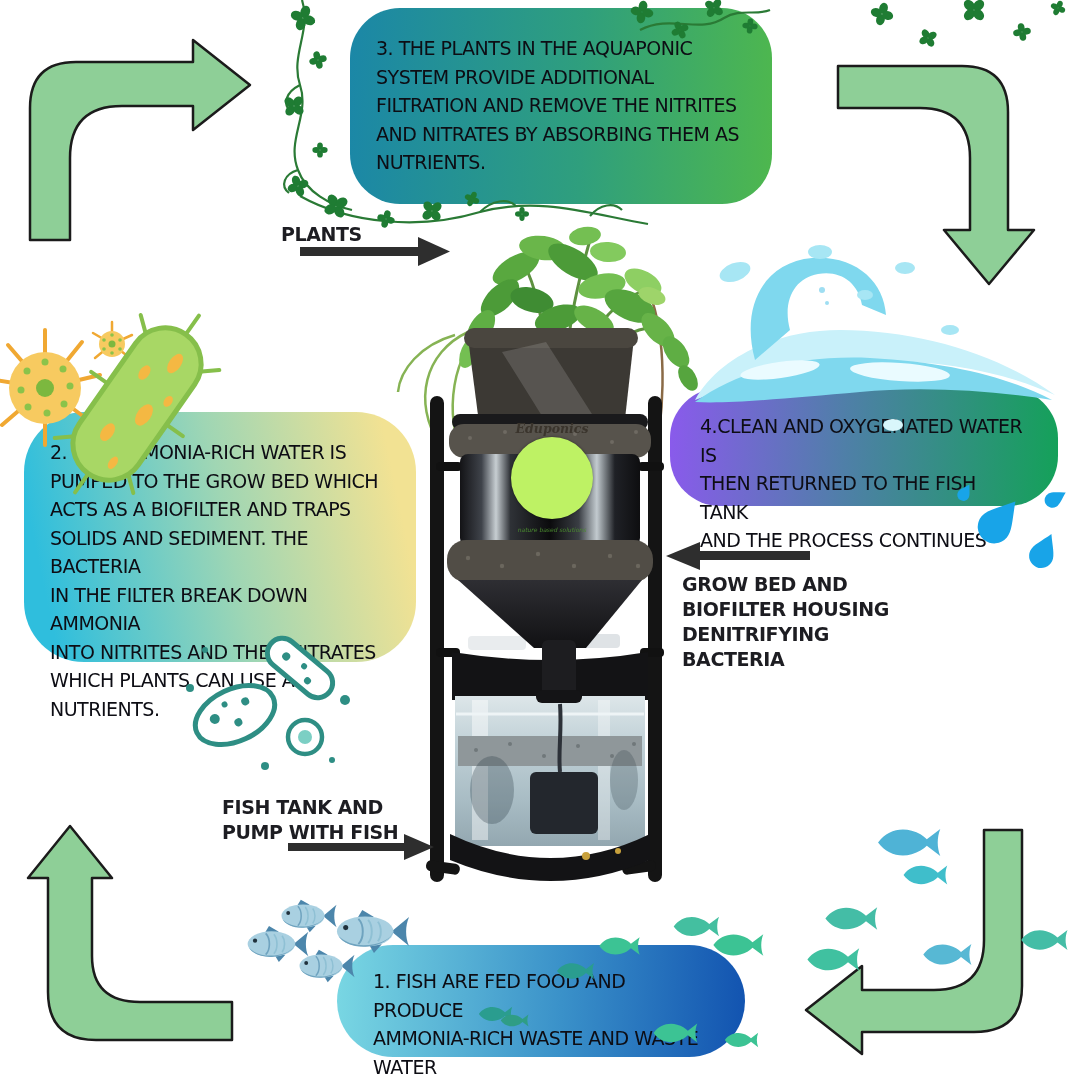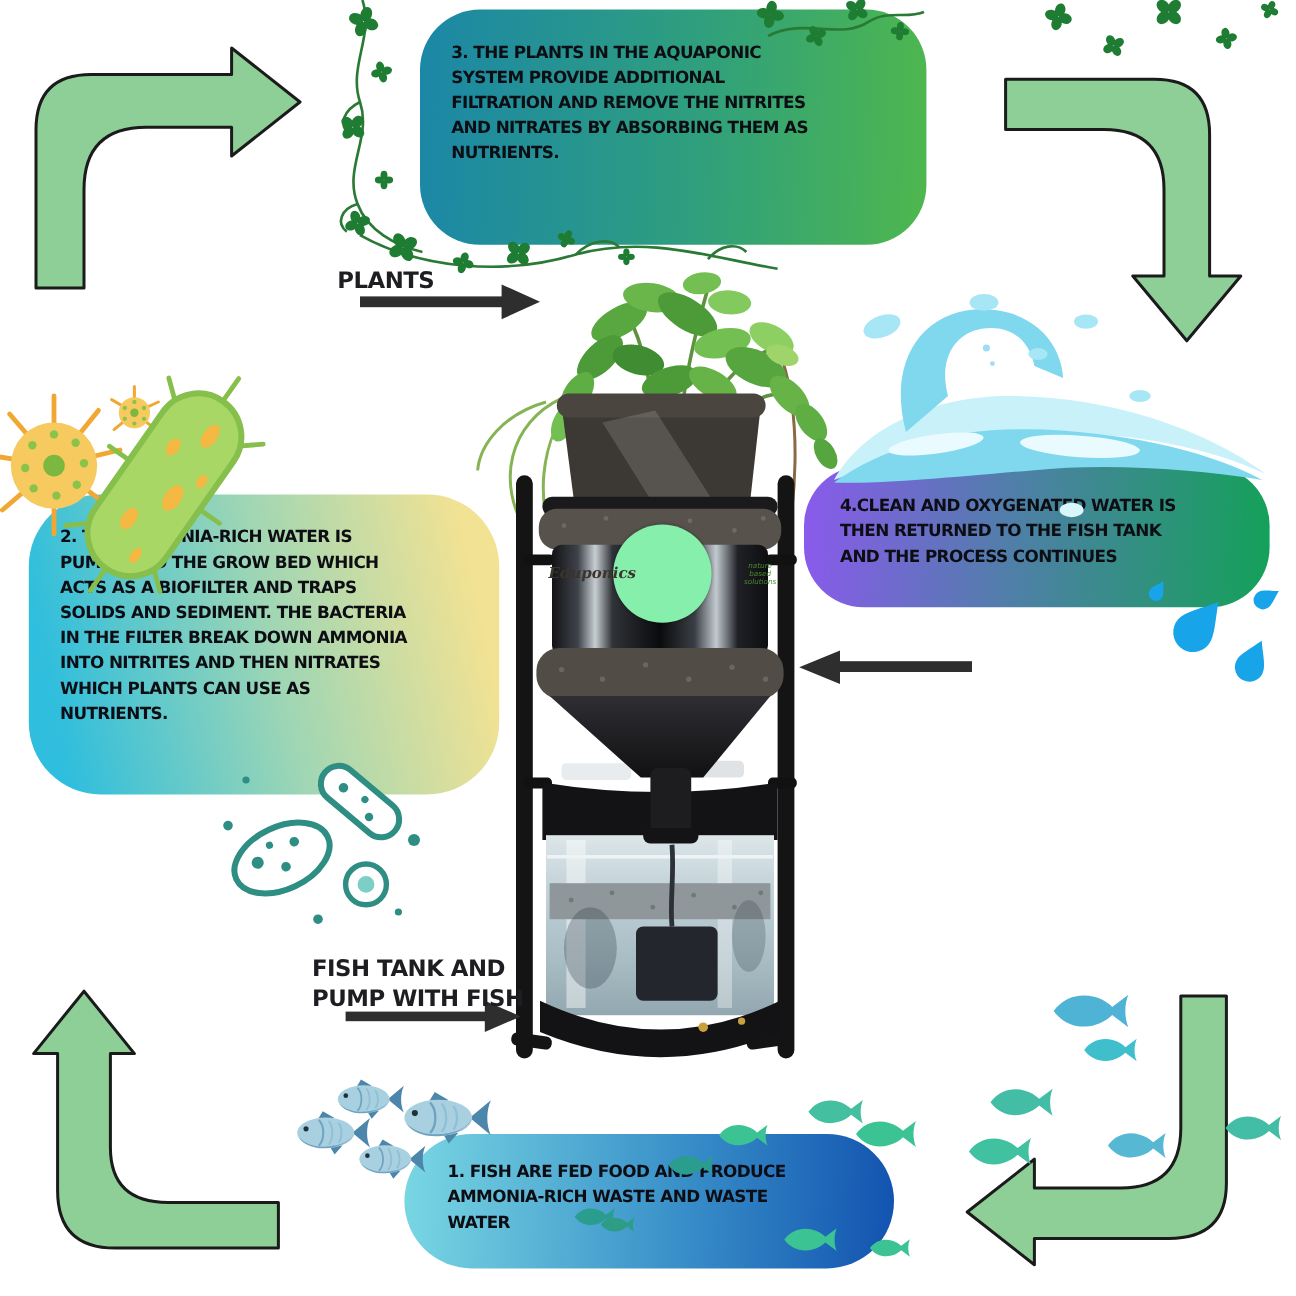--- a/index.html
+++ b/index.html
@@ -1,40 +1,40 @@
 <!DOCTYPE html>
 <html><head>
 <meta charset="utf-8">
 <style>
   html,body{margin:0;padding:0;background:#ffffff;}
   .canvas{position:relative;width:1080px;height:1080px;background:#ffffff;overflow:hidden;
           font-family:"DejaVu Sans","Liberation Sans",sans-serif;}
   .box{position:absolute;box-sizing:border-box;color:#0d0d14;}
-  .box-text{display:block;white-space:pre-line;font-weight:bold;font-size:14px;
+  .box-text{display:block;white-space:pre-line;font-weight:normal;font-size:19px;
             line-height:1.5;letter-spacing:-0.5px;color:#0d0d14;}
   .box3{left:350px;top:8px;width:422px;height:196px;border-radius:50px;
         background:linear-gradient(92deg,#1b87a7 0%,#2f9f7d 55%,#4eb74e 100%);
         padding:26px 26px;}
   .box2{left:24px;top:412px;width:392px;height:250px;border-radius:60px;
         background:linear-gradient(78deg,#2fbedd 8%,#9fd6b4 52%,#f2e293 92%);
         padding:26px 26px;}
   .box4{left:670px;top:388px;width:388px;height:118px;border-radius:50px;
         background:linear-gradient(92deg,#8a5aec 0%,#4f7fa8 45%,#14a159 100%);
         padding:24px 30px;}
   .box1{left:337px;top:945px;width:408px;height:112px;border-radius:58px;
         background:linear-gradient(92deg,#79d7e3 0%,#3a91c9 55%,#1253b0 100%);
         padding:22px 36px;}
   .art{position:absolute;left:0;top:0;width:1080px;height:1080px;pointer-events:none;}
   .label{position:absolute;font-weight:bold;color:#1d1d22;font-size:19px;
          letter-spacing:-0.4px;white-space:pre-line;line-height:1.32;}
   .plants-label{left:281px;top:222px;}
   .growbed-label{left:682px;top:572px;}
-  .fishtank-label{left:222px;top:795px;margin-left:38px;}
+  .fishtank-label{left:222px;top:795px;}
   .logo{position:absolute;left:511px;top:437px;width:82px;height:82px;border-radius:50%;
-        background:#86efac;box-shadow:0 0 3px rgba(0,0,0,.4);display:flex;flex-direction:row;
+        background:#bef264;box-shadow:0 0 3px rgba(0,0,0,.4);display:flex;flex-direction:column;
         align-items:center;justify-content:center;text-align:center;gap:45px;}
   .logo-name{font-family:"DejaVu Serif","Liberation Serif",serif;font-style:italic;
              font-weight:bold;font-size:12.5px;color:#3a342c;line-height:1;}
   .logo-tagline{font-size:6px;color:#4a8a2f;font-style:italic;line-height:1.2;margin-top:1px;}
 </style>
 </head>
 <body>
 
 <div class="canvas">
 
@@ -384,20 +384,24 @@
         <path d="M700,542 L666,556 L700,570 Z"></path>
       </g>
       <g>
         <rect x="288" y="843" width="120" height="8"></rect>
         <path d="M404,834 L434,847 L404,860 Z"></path>
       </g>
     </g>
   </svg>
 
   <div class="label plants-label">PLANTS</div>
+  <div class="label growbed-label">GROW BED AND
+BIOFILTER HOUSING
+DENITRIFYING
+BACTERIA</div>
   <div class="label fishtank-label">FISH TANK AND
 PUMP WITH FISH</div>
 
   <div class="logo">
     <div class="logo-name">Eduponics</div>
     <svg width="24" height="24" viewBox="0 0 26 26">
       <path d="M13,2 C16,7 20,11 20,15 A7,7 0 1 1 6,15 C6,11 10,7 13,2 Z" fill="#3e86d8"></path>
       <path d="M10,14 A4,4 0 0 0 13,19" stroke="#bfe0ff" stroke-width="1.5" fill="none"></path>
       <path d="M4,18 C8,22 18,22 22,17 C20,23 14,25 9,23 C6,22 4,20 4,18 Z" fill="#57a33b"></path>
       <path d="M5,8 C8,5 12,4 14,5 C11,7 8,9 7,11 Z" fill="#6cb54a"></path>

